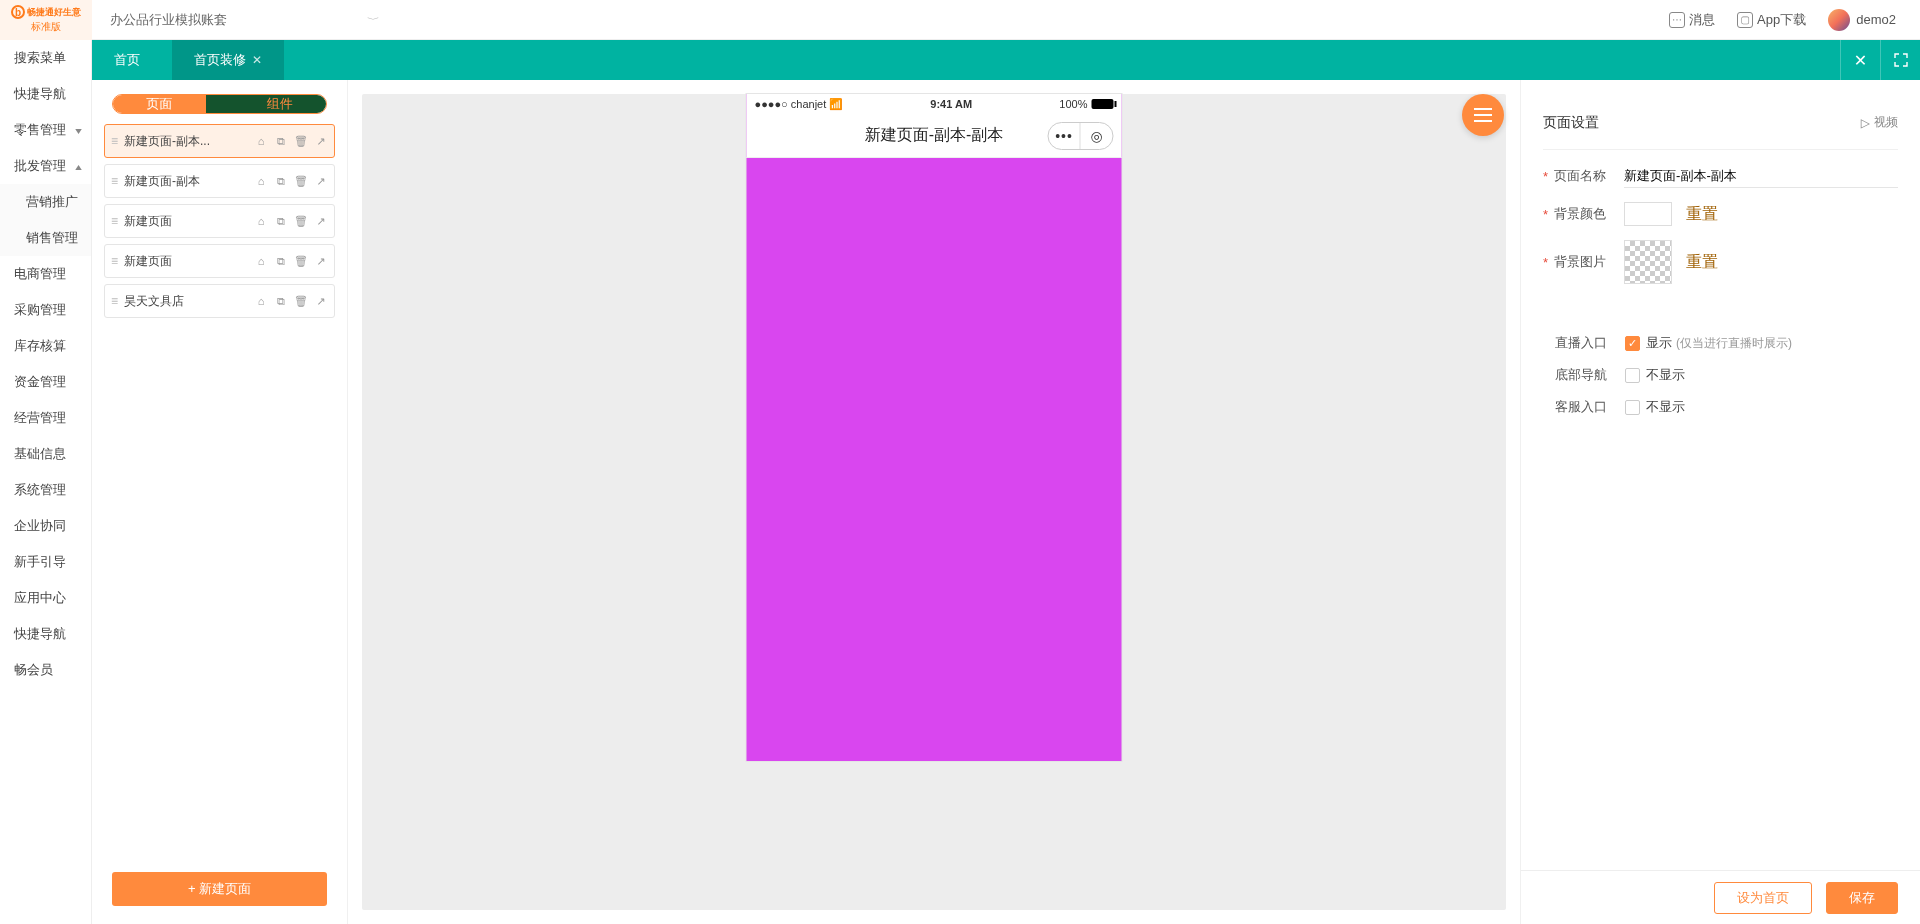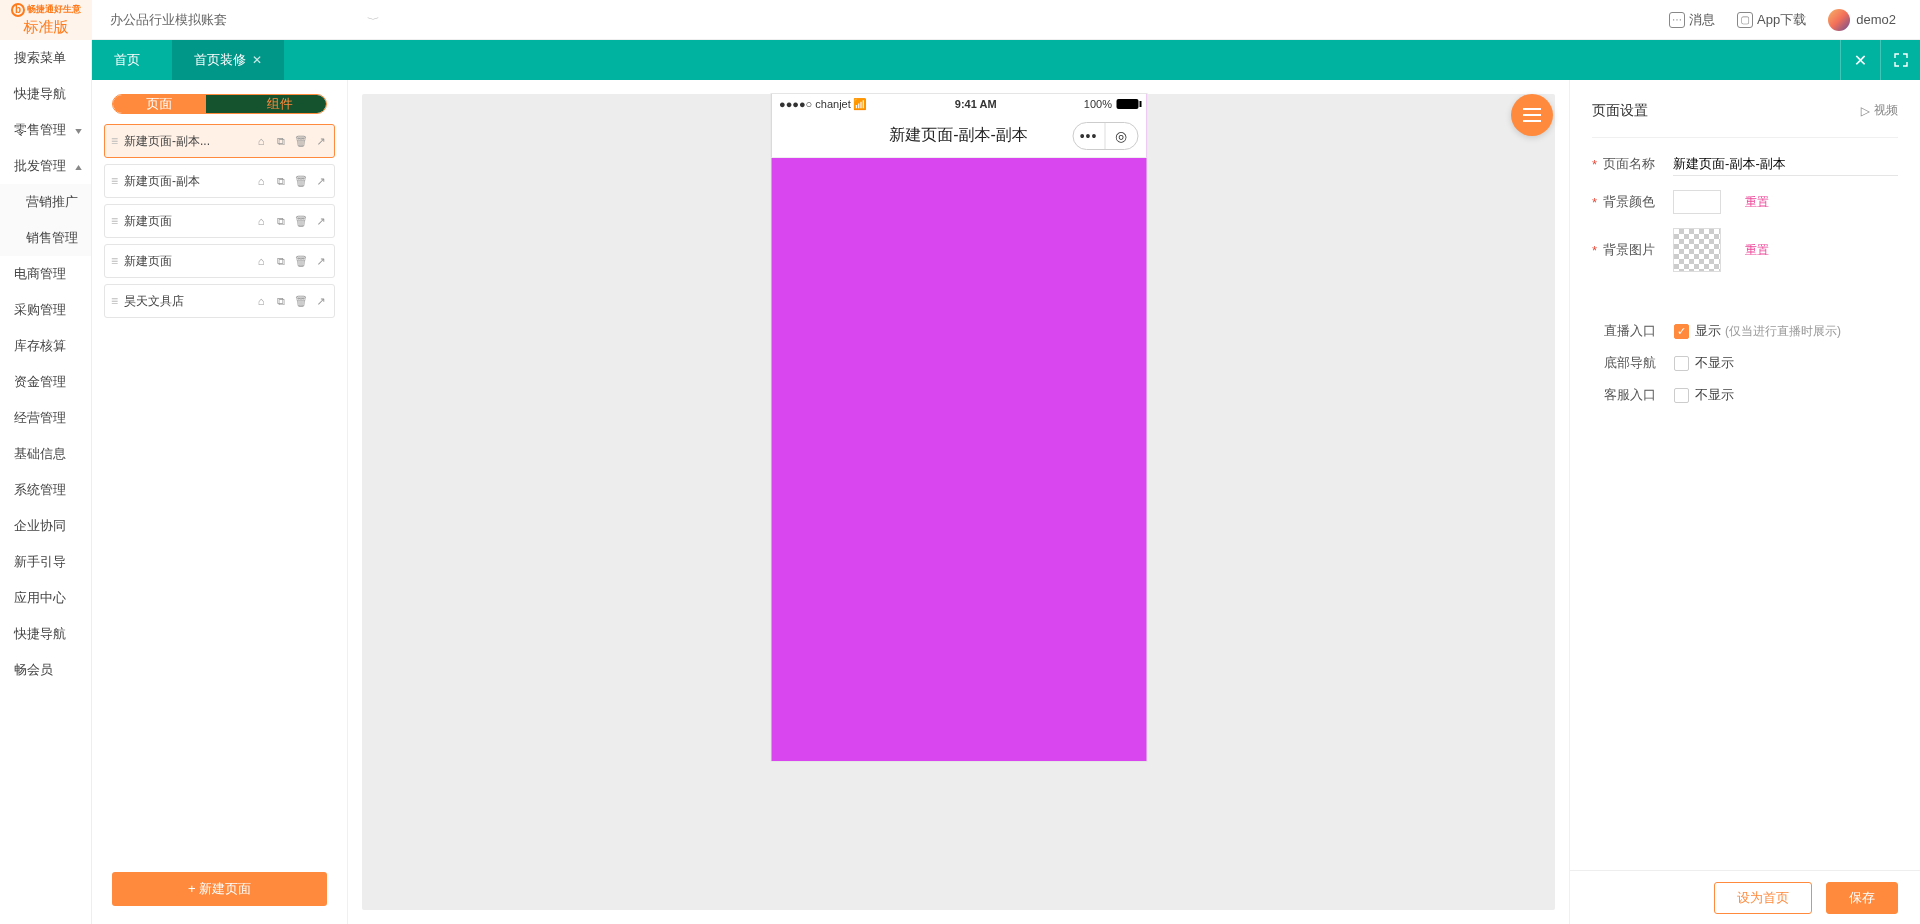--- a/index.html
+++ b/index.html
@@ -3,21 +3,21 @@
 <meta charset="utf-8">
 <style>
 * { margin:0; padding:0; box-sizing:border-box; font-family:"Microsoft YaHei","PingFang SC",sans-serif; }
 body { background:#fff; color:#333; font-size:13px; overflow:hidden; width:1920px; height:924px; }
 
 
 #topbar { height:40px; display:flex; align-items:center; border-bottom:1px solid #eee; }
 #logo-box { width:92px; height:40px; display:flex; flex-direction:column; align-items:center; justify-content:center; background:#fff4ec; }
 #logo-box .logo { color:#ff7a1a; font-size:9px; font-weight:bold; display:flex; align-items:center; gap:2px;}
 #logo-box .logo .mark { width:14px; height:14px; border-radius:50%; border:2px solid #ff7a1a; display:inline-flex; align-items:center; justify-content:center; font-size:10px;}
-#logo-box .sub { color:#ff7a1a; font-size:15px; margin-top:1px;}
+#logo-box .sub { color:#ff7a1a; font-size:10px; margin-top:1px;}
 #acct-sel { margin-left:18px; color:#666; font-size:13px; display:flex; align-items:center; gap:140px;}
 #acct-sel .chev { color:#bbb; transform:scaleY(0.6);}
 #topbar .spacer { flex:1; }
 .tb-item { display:flex; align-items:center; gap:4px; margin-right:22px; color:#555; cursor:pointer; font-size:13px;}
 .tb-item .ico { width:16px; height:16px; display:inline-flex; align-items:center; justify-content:center; border:1px solid #888; border-radius:3px; font-size:10px; color:#888;}
 #avatar { width:22px; height:22px; border-radius:50%; background:linear-gradient(135deg,#f7b267,#f27059,#6a4c93); margin-right:6px;}
 #user { margin-right:24px; color:#555;}
 
 
 #sidebar { position:absolute; top:40px; left:0; width:92px; bottom:0; background:#fff; border-right:1px solid #eee; overflow:hidden;}
@@ -61,32 +61,32 @@
 #phone .status .right{display:flex; align-items:center; gap:4px;}
 #phone .status .batt{ width:22px; height:10px; background:#000; border-radius:2px; position:relative;}
 #phone .status .batt:after{content:""; position:absolute; right:-3px; top:2px; width:2px; height:6px; background:#000;}
 #phone .titlebar { height:44px; background:#fff; border-bottom:1px solid #eee; display:flex; align-items:center; justify-content:center; position:relative; font-size:16px; color:#222;}
 #phone .capsule { position:absolute; right:8px; top:8px; display:flex; border:1px solid #ccc; border-radius:16px; overflow:hidden;}
 #phone .capsule span{ width:32px; height:26px; display:flex; align-items:center; justify-content:center; font-size:14px; color:#333;}
 #phone .capsule span:first-child{border-right:1px solid #ddd; letter-spacing:1px;}
 #hamburger { position:absolute; top:14px; right:16px; width:42px; height:42px; border-radius:50%; background:#ff8a3d; color:#fff; display:flex; align-items:center; justify-content:center; font-size:20px; box-shadow:0 2px 6px rgba(0,0,0,.15); cursor:pointer;}
 
 
-#settings { width:351px; border-left:1px solid #f0f0f0; position:relative; padding:4px 22px;}
+#settings { width:400px; border-left:1px solid #f0f0f0; position:relative; padding:16px 22px;}
 #settings .hdr { height:54px; display:flex; align-items:center; justify-content:space-between; border-bottom:1px solid #f0f0f0; margin-bottom:14px;}
 #settings .hdr .t { font-size:14px; color:#333;}
 #settings .hdr .v { font-size:12px; color:#888; display:flex; align-items:center; gap:4px;}
 .frow { display:flex; align-items:center; margin-bottom:14px; font-size:13px; color:#444;}
 .frow .req { color:#e74c3c; margin-right:6px;}
 .frow .lbl { width:70px; color:#555;}
 .frow .val { flex:1;}
 .frow input.txt { width:100%; border:none; border-bottom:1px solid #e5e5e5; padding:4px 0; font-size:13px; outline:none;}
 .swatch { width:48px; height:24px; border:1px solid #ddd; display:inline-block; vertical-align:middle;}
 .swatch.checker { background-image:linear-gradient(45deg,#ccc 25%,transparent 25%),linear-gradient(-45deg,#ccc 25%,transparent 25%),linear-gradient(45deg,transparent 75%,#ccc 75%),linear-gradient(-45deg,transparent 75%,#ccc 75%); background-size:10px 10px; background-position:0 0,0 5px,5px -5px,-5px 0;}
-.reset { margin-left:24px; color:#ec4899; cursor:pointer; font-size:12px;}
+.reset { margin-left:14px; color:#a16207; cursor:pointer; font-size:16px;}
 .cb { width:15px; height:15px; border:1px solid #ccc; border-radius:2px; display:inline-flex; align-items:center; justify-content:center; margin-right:6px; font-size:11px; color:#fff; cursor:pointer;}
 .cb.on { background:#ff8a3d; border-color:#ff8a3d;}
 .hint { color:#999; font-size:12px; margin-left:4px;}
 #settings .gap { height:36px;}
 
 
 #footer { position:absolute; bottom:0; left:0; right:0; height:54px; border-top:1px solid #eee; display:flex; align-items:center; justify-content:flex-end; gap:14px; padding-right:22px; background:#fff;}
 #footer button { height:32px; padding:0 22px; font-size:13px; border-radius:3px; cursor:pointer;}
 #footer .ghost { background:#fff; border:1px solid #ff8a3d; color:#ff8a3d;}
 #footer .solid { background:#ff8a3d; border:1px solid #ff8a3d; color:#fff;}

